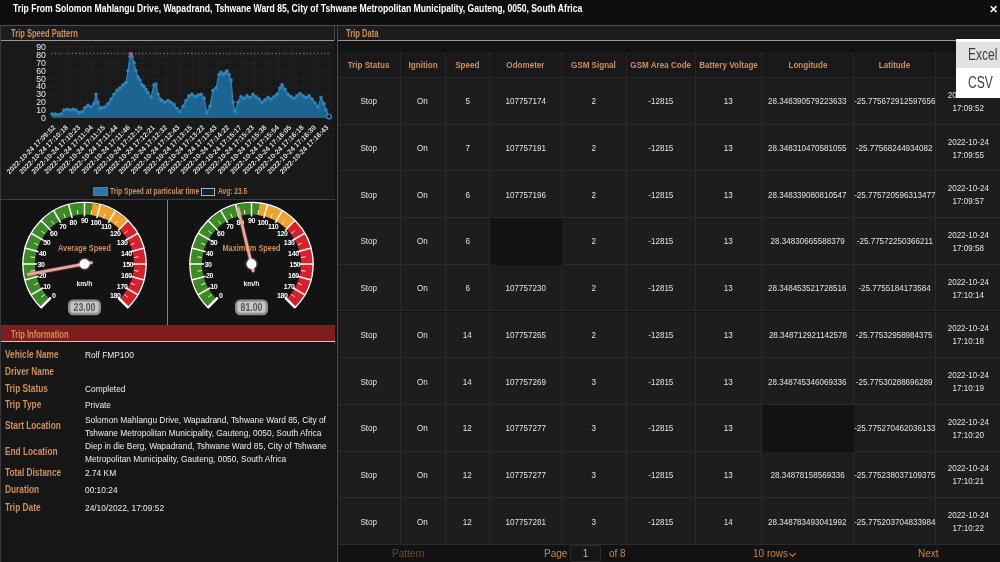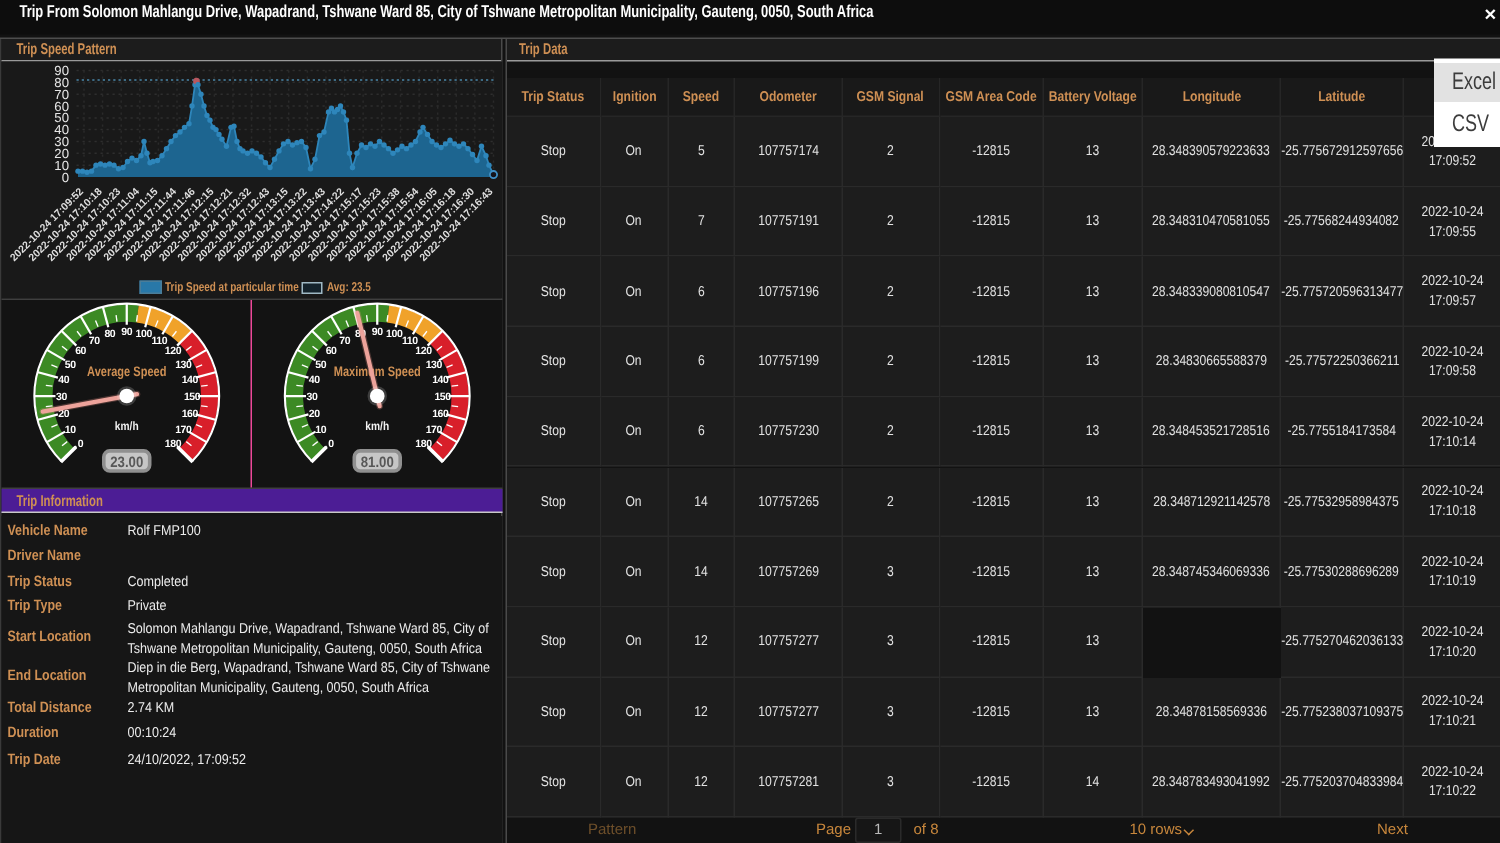--- a/index.html
+++ b/index.html
@@ -17,21 +17,21 @@
 
 #left { position:absolute; left:0; top:26px; width:335px; height:536px; background:#141414; border-left:1px solid #3a3a3a; border-right:1px solid #4a4a4a; }
 .phead { position:absolute; left:0; width:100%; height:15px; background:#1c1c1c; border-bottom:1px solid #9a9a9a; }
 .phead span.h { position:absolute; left:10px; top:1px; font-size:10.5px; font-weight:bold; color:#cf9054; }
 #speedhead { top:0px; }
 #chartarea { position:absolute; left:0; top:15px; width:334px; height:158px; background:#191919; }
 #gaugerow { position:absolute; left:0; top:173px; width:334px; height:127px; background:#131313; border-top:1px solid #3f3f3f; border-bottom:1px solid #3f3f3f; }
 #gaugerow .cell { position:absolute; top:0; height:125px; }
 #gcell1 { left:0; width:167px; border-right:1px solid #ec4899; }
 #gcell2 { left:167px; width:167px; }
-#infoheadwrap { position:absolute; left:0; top:300px; width:334px; height:16px; background:#4c1d95; border-bottom:1.5px solid #c8c8c8; }
+#infoheadwrap { position:absolute; left:0; top:300px; width:334px; height:16px; background:#7f1d1d; border-bottom:1.5px solid #c8c8c8; }
 #infoheadwrap span.h { position:absolute; left:10px; top:2px; font-size:10.5px; font-weight:bold; color:#cf9054; }
 #infoarea { position:absolute; left:0; top:318px; width:334px; height:218px; background:#161616; }
 .ilab { position:absolute; left:4px; font-size:10px; font-weight:bold; color:#cf9054; line-height:11px;
   transform:scaleX(0.83) translateY(-50%); transform-origin:0 0; white-space:nowrap; }
 .ival { position:absolute; left:84px; font-size:9.5px; color:#ececec; line-height:13px;
   transform:scaleX(0.88) translateY(-50%); transform-origin:0 0; white-space:nowrap; }
 
 #leg { position:absolute; left:0; top:145px; width:334px; height:12px; font-size:8.5px; font-weight:bold; color:#cf9054; }
 #leg .sw1 { position:absolute; left:92px; top:1px; width:15px; height:9px; background:#2878a8; border:1px solid #4a7d99; }
 #leg .t1 { position:absolute; left:109px; top:0px; }
@@ -553,23 +553,20 @@
         </div>
         <div class="td" style="left:0px;top:166.1px;width:62.5px;height:46.7px">
           <span class="cx">Stop</span>
         </div>
         <div class="td" style="left:62.5px;top:166.1px;width:45.5px;height:46.7px">
           <span class="cx">On</span>
         </div>
         <div class="td" style="left:108px;top:166.1px;width:44px;height:46.7px">
           <span class="cx">6</span>
         </div>
-        <div class="td" style="left:152px;top:166.1px;width:72px;height:46.7px">
-          <span class="cx">107757199</span>
-        </div>
         <div class="td" style="left:224px;top:166.1px;width:64.5px;height:46.7px">
           <span class="cx">2</span>
         </div>
         <div class="td" style="left:288.5px;top:166.1px;width:69.5px;height:46.7px">
           <span class="cx">-12815</span>
         </div>
         <div class="td" style="left:358px;top:166.1px;width:66px;height:46.7px">
           <span class="cx">13</span>
         </div>
         <div class="td" style="left:424px;top:166.1px;width:92px;height:46.7px">

